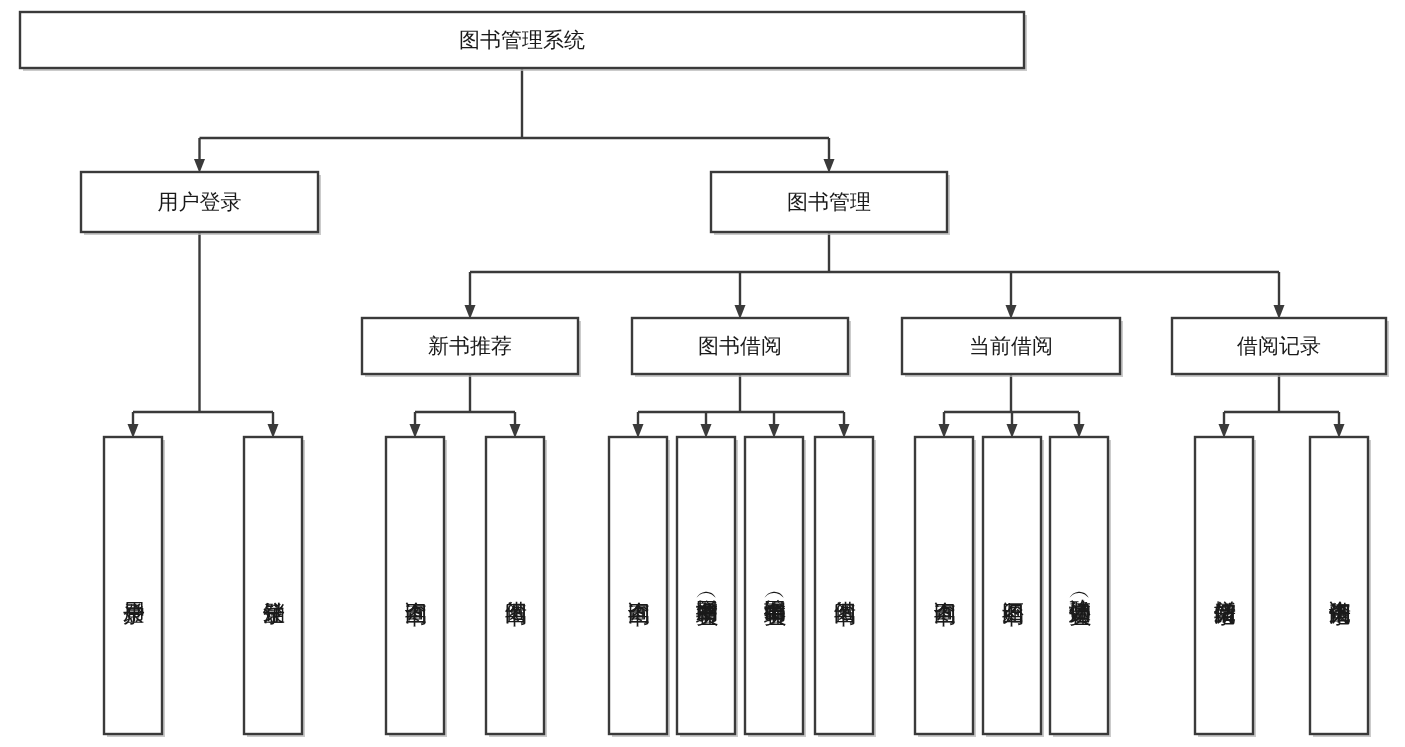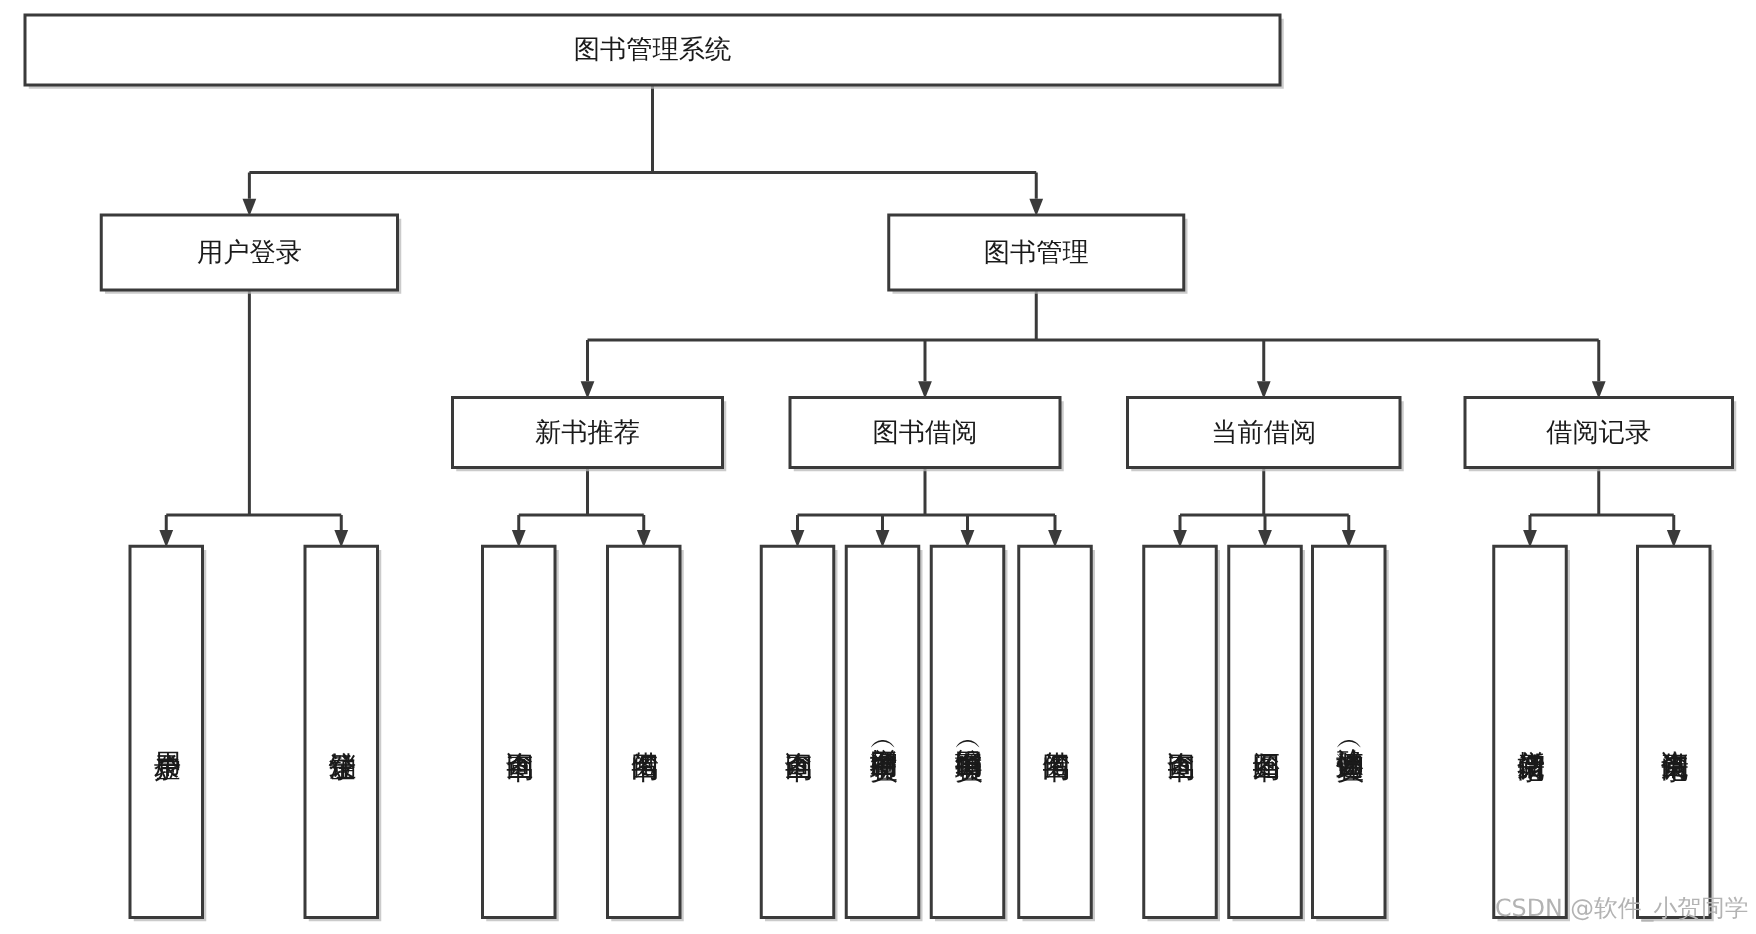--- a/index.html
+++ b/index.html
@@ -189,14 +189,13 @@
           <rect class="node-box" x="1195" y="437" width="58" height="297"></rect>
           <text class="node-label label-v" x="1224" y="585.5" text-anchor="middle" dominant-baseline="central">新增借阅记录</text>
         </g>
         <g>
           <rect class="node-shadow" x="1313" y="440" width="58" height="297"></rect>
           <rect class="node-box" x="1310" y="437" width="58" height="297"></rect>
           <text class="node-label label-v" x="1339" y="585.5" text-anchor="middle" dominant-baseline="central">查询借阅记录</text>
         </g>
       </g>
   </svg>
-  <div class="watermark" style="left: 1196px; top: 714px;">CSDN @软件_小贺同学</div>
 </div>
 
 </body></html>

